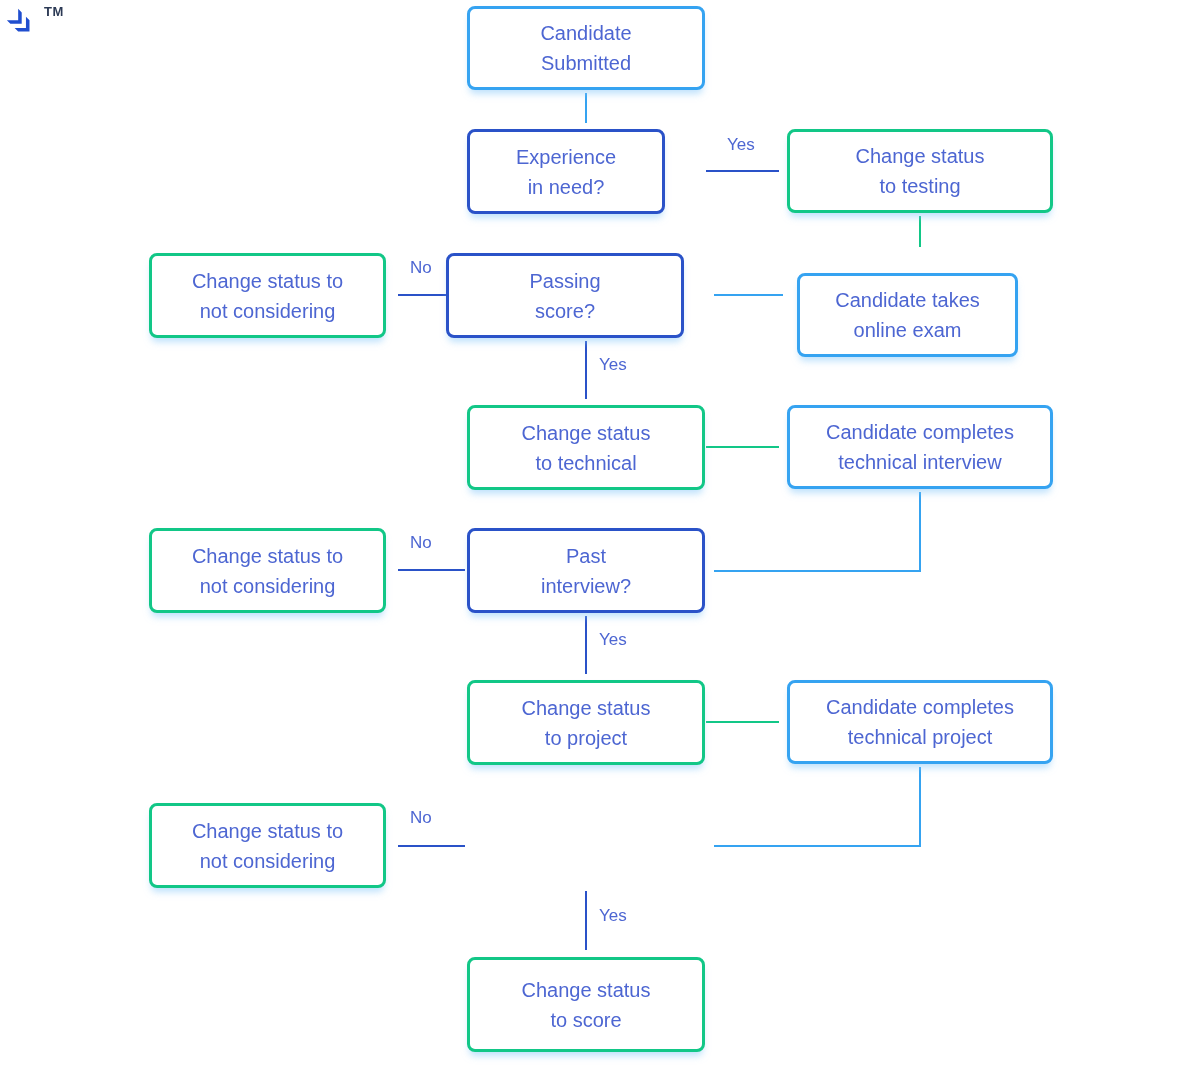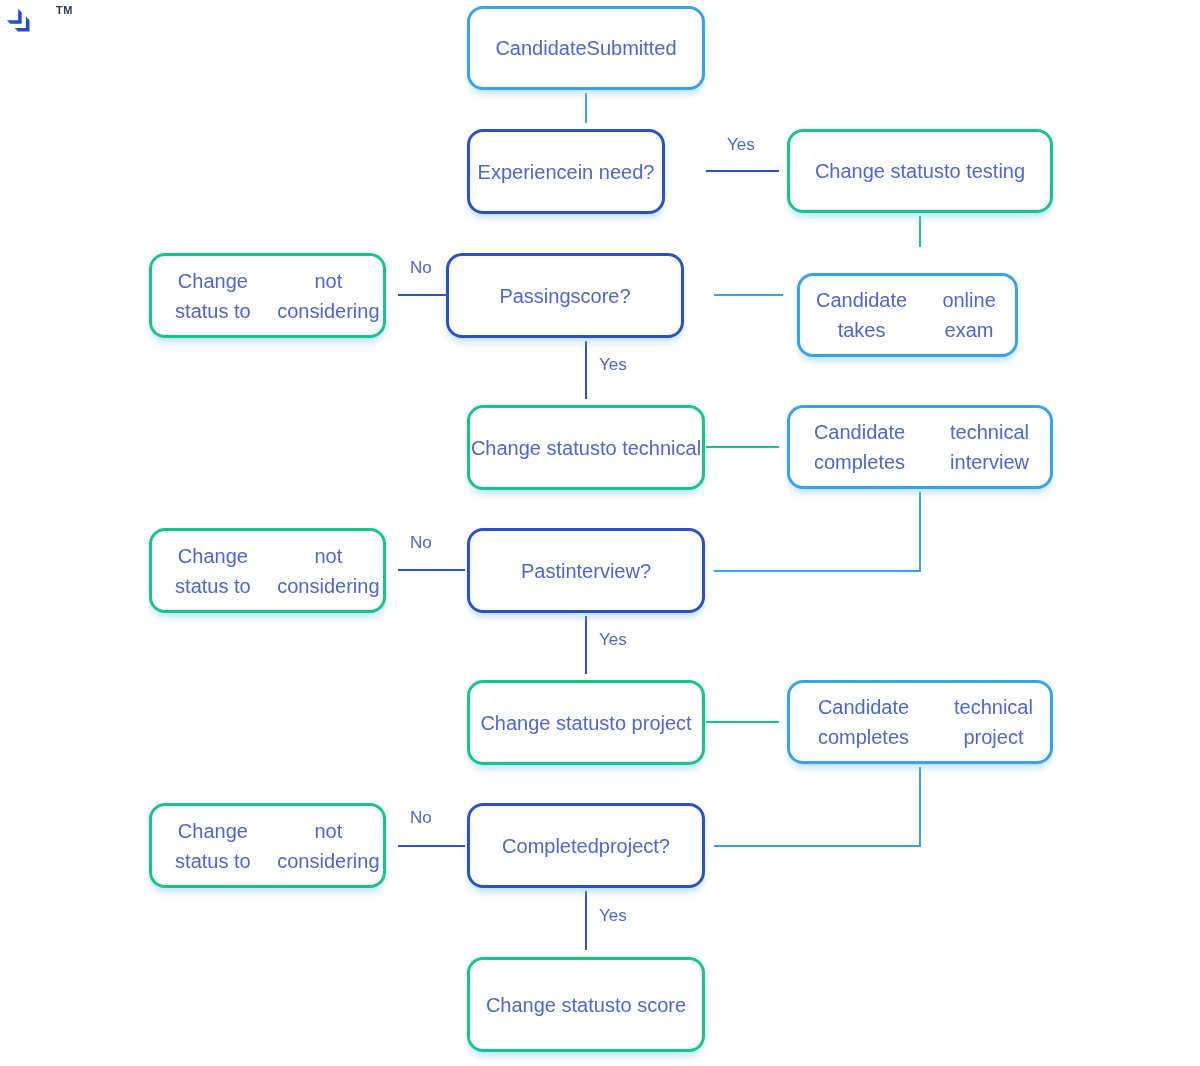--- a/index.html
+++ b/index.html
@@ -15,23 +15,23 @@
     width: 1200px;
     height: 1066px;
     background: #ffffff;
     font-family: "Liberation Sans", "DejaVu Sans", sans-serif;
     overflow: hidden;
   }
   .node {
     position: absolute;
     box-sizing: border-box;
     background: #ffffff;
-    border-radius: 16px;
+    border-radius: 8px;
     display: flex;
-    flex-direction: row;
+    flex-direction: column;
     align-items: center;
     justify-content: center;
     text-align: center;
     font-size: 20px;
     line-height: 30px;
     color: var(--text);
     box-shadow: 0 6px 7px -2px rgba(141, 202, 250, 0.55);
     z-index: 2;
   }
   .node.sky   { border: 3px solid var(--sky); }
@@ -59,24 +59,24 @@
   .m-royal { fill: var(--royal); }
   .m-green { fill: var(--green); }
   #brand {
     position: absolute;
     left: 6px; top: 4px;
     z-index: 4;
     display: flex;
     align-items: flex-start;
   }
   #brand .tm {
-    font-size: 11px;
+    font-size: 13px;
     font-weight: 700;
     color: #2c3a55;
-    margin-left: 20px;
+    margin-left: 8px;
     letter-spacing: 0.5px;
   }
   #brand svg { fill: var(--logo); }
 </style>
 </head>
 <body>
 
 <div id="canvas">
 
   <div id="brand">
@@ -175,24 +175,20 @@
   <div class="node sky" style="left:787px; top:680px; width:266px; height:84px;">
     <span>Candidate completes</span>
     <span>technical project</span>
   </div>
 
   <div class="node green" style="left:149px; top:803px; width:237px; height:85px;">
     <span>Change status to</span>
     <span>not considering</span>
   </div>
 
-  <div class="node royal" style="left:467px; top:803px; width:238px; height:85px;">
-    <span>Completed</span>
-    <span>project?</span>
-  </div>
 
   <div class="node green" style="left:467px; top:957px; width:238px; height:95px;">
     <span>Change status</span>
     <span>to score</span>
   </div>
 
   <div class="edge-label" style="left:727px; top:135px;">Yes</div>
   <div class="edge-label" style="left:410px; top:258px;">No</div>
   <div class="edge-label" style="left:599px; top:355px;">Yes</div>
   <div class="edge-label" style="left:410px; top:533px;">No</div>

